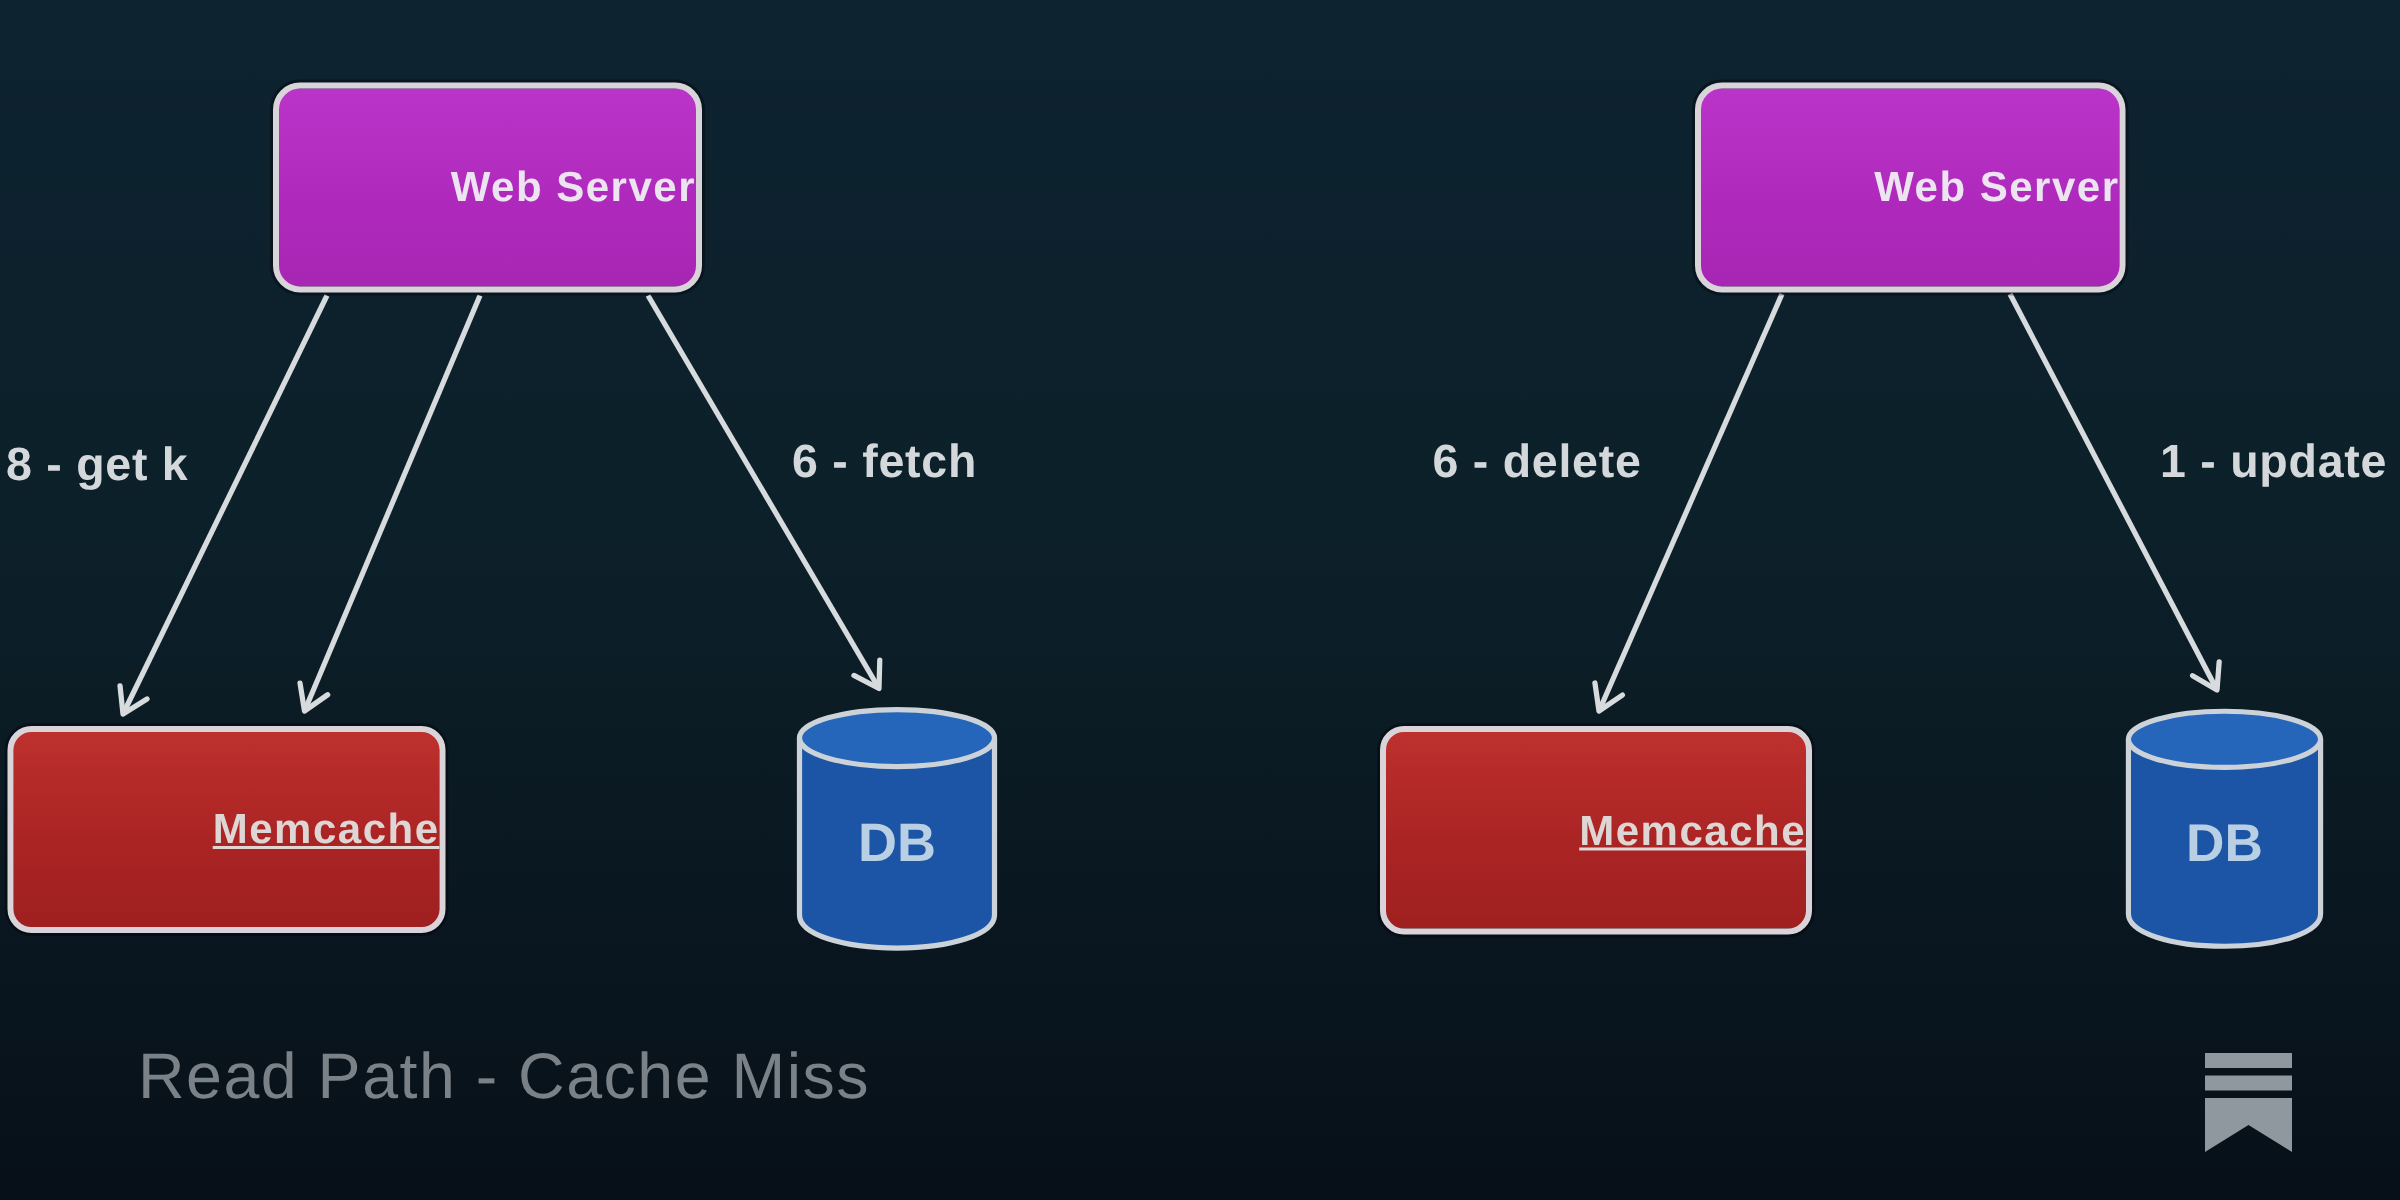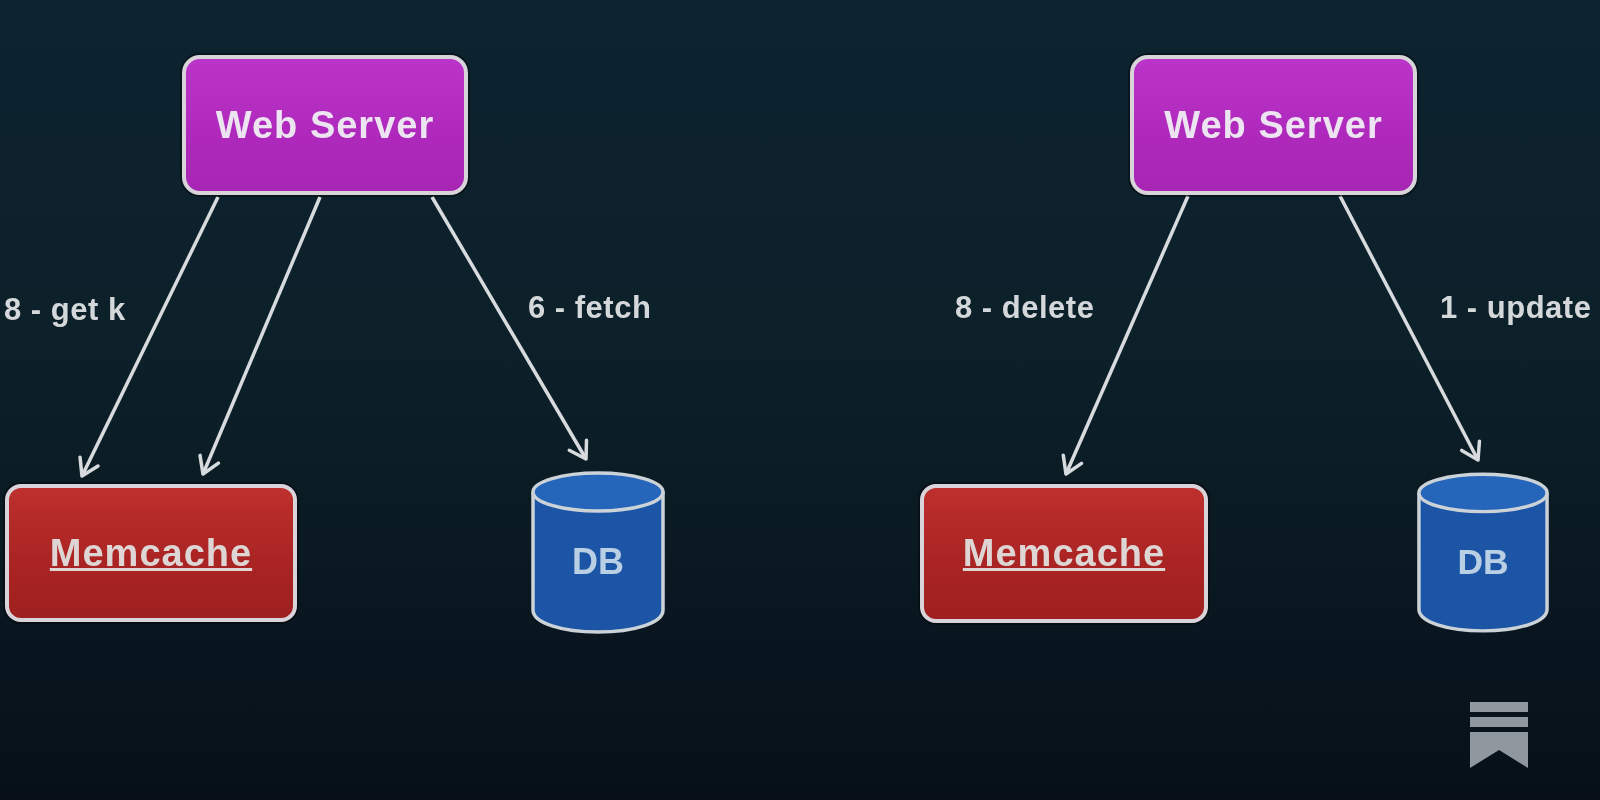--- a/index.html
+++ b/index.html
@@ -6,23 +6,23 @@
   .stage{
     position:relative;
     width:1600px;height:800px;
     overflow:hidden;
     background:linear-gradient(180deg,#0d2330 0%,#0c2029 45%,#0a1821 72%,#071019 100%);
     font-family:"Liberation Sans",sans-serif;
   }
   .edges{position:absolute;left:0;top:0;}
   .node{
     position:absolute;
-    display:flex;align-items:center;justify-content:center;
+    display:flex;align-items:center;justify-content:flex-end;
     border:4px solid #d9d3da;
-    font-weight:bold;font-size:38px;letter-spacing:1px;
+    font-weight:bold;font-size:28px;letter-spacing:1px;
     box-shadow:0 0 0 2px rgba(0,0,0,0.35);
     box-sizing:border-box;
   }
   .ws{
     background:linear-gradient(180deg,#bb34c9 0%,#ae29bb 60%,#a826b4 100%);
     color:#ece4f1;border-radius:18px;
   }
   .mc{
     background:linear-gradient(180deg,#bd302d 0%,#ab2424 55%,#9f2020 100%);
     color:#ded6d4;border-radius:16px;text-decoration:underline;
@@ -69,38 +69,39 @@
     <svg width="138" height="166" viewBox="0 0 138 166">
       <path d="M4,22 L4,140 C4,153 33,162 69,162 C105,162 134,153 134,140 L134,22" fill="#1d55a6" stroke="#ccd3d8" stroke-width="3.5"></path>
       <ellipse cx="69" cy="22" rx="65" ry="19" fill="#2565ba" stroke="#ccd3d8" stroke-width="3.5"></ellipse>
       <text x="69" y="104" text-anchor="middle" font-size="36" font-weight="bold" fill="#b9cfe4" font-family="Liberation Sans, sans-serif">DB</text>
     </svg>
   </div>
 
   <div class="edge-label" style="left:4px;top:292px;">8 - get k</div>
   <div class="edge-label" style="left:528px;top:290px;">6 - fetch</div>
 
+  <div class="caption" style="left:92px;top:694px;">Read Path - Cache Miss</div>
 
   <div class="node ws" style="left:1130px;top:55px;width:287px;height:140px;">
     <span>Web Server</span>
   </div>
 
   <div class="node mc" style="left:920px;top:484px;width:288px;height:139px;">
     <span>Memcache</span>
   </div>
 
   <div class="cyl" style="left:1415px;top:471px;">
     <svg width="136" height="164" viewBox="0 0 138 166">
       <path d="M4,22 L4,140 C4,153 33,162 69,162 C105,162 134,153 134,140 L134,22" fill="#1d55a6" stroke="#ccd3d8" stroke-width="3.5"></path>
       <ellipse cx="69" cy="22" rx="65" ry="19" fill="#2565ba" stroke="#ccd3d8" stroke-width="3.5"></ellipse>
       <text x="69" y="104" text-anchor="middle" font-size="36" font-weight="bold" fill="#b9cfe4" font-family="Liberation Sans, sans-serif">DB</text>
     </svg>
   </div>
 
-  <div class="edge-label" style="left:955px;top:290px;">8 - delete</div>
+  <div class="edge-label" style="left:955px;top:290px;">6 - delete</div>
   <div class="edge-label" style="left:1440px;top:290px;">1 - update</div>
 
 
   <div class="watermark">
     <svg width="58" height="66" viewBox="0 0 58 66">
       <rect x="0" y="0" width="58" height="10" fill="#8f989e"></rect>
       <rect x="0" y="15" width="58" height="10" fill="#8f989e"></rect>
       <path d="M0,30 L58,30 L58,66 L29,48 L0,66 Z" fill="#8f989e"></path>
     </svg>
   </div>

